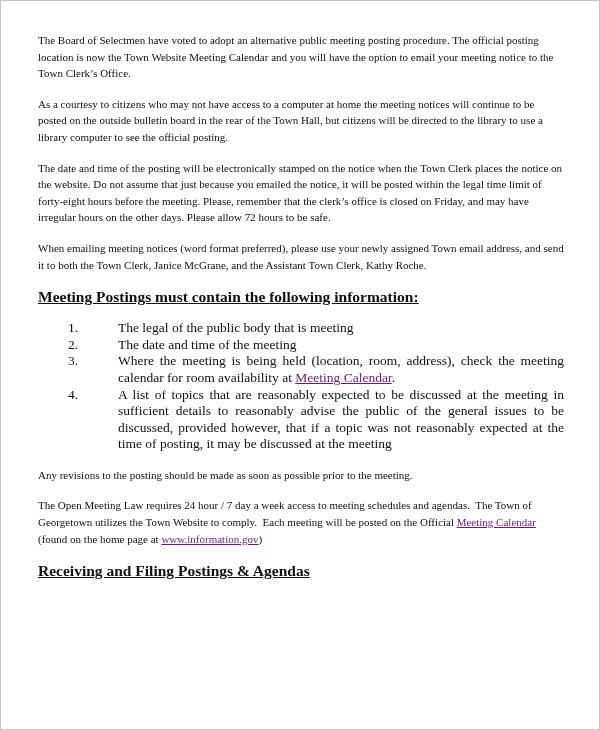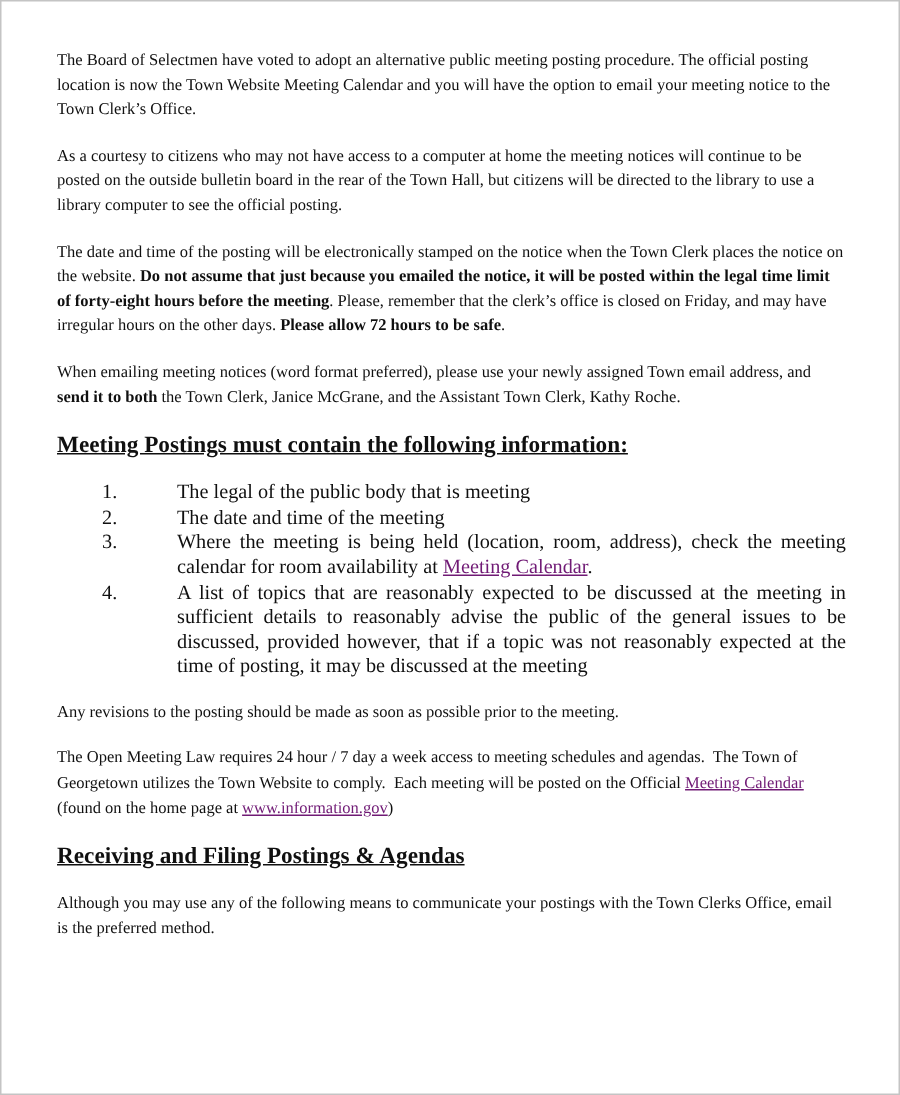--- a/index.html
+++ b/index.html
@@ -49,21 +49,21 @@
     position: absolute;
     left: 30px;
     top: 0;
     text-align: left;
   }
   .doc-link {
     color: #701a75;
     text-decoration: underline;
     cursor: pointer;
   }
-  b { font-weight: bold; }
+  b { font-weight: normal; }
 </style>
 </head>
 <body>
 
 <div class="page">
 
 
   <p class="doc-para"><span>The Board of Selectmen have voted to adopt an alternative public meeting posting procedure. The official posting location is now the Town Website Meeting Calendar and you will have the option to email your meeting notice to the Town Clerk’s Office.</span></p>
 
   <p class="doc-para"><span>As a courtesy to citizens who may not have access to a computer at home the meeting notices will continue to be posted on the outside bulletin board in the rear of the Town Hall, but citizens will be directed to the library to use a library computer to see the official posting.</span></p>
@@ -81,15 +81,14 @@
     <div class="doc-list-item"><span class="num">4.</span><span>A list of topics that are reasonably expected to be discussed at the meeting in sufficient details to reasonably advise the public of the general issues to be discussed, provided however, that if a topic was not reasonably expected at the time of posting, it may be discussed at the meeting</span></div>
   </div>
 
   <p class="doc-para"><span>Any revisions to the posting should be made as soon as possible prior to the meeting.</span></p>
 
 
   <p class="doc-para"><span>The Open Meeting Law requires 24 hour / 7 day a week access to meeting schedules and agendas.  The Town of Georgetown utilizes the Town Website to comply.  Each meeting will be posted on the Official </span><a class="doc-link" href="#">Meeting Calendar</a><span> (found on the home page at </span><a class="doc-link" href="#">www.information.gov</a><span>)</span></p>
 
   <h2 class="doc-heading">Receiving and Filing Postings &amp; Agendas</h2>
 
-  <p class="doc-para"><span>Although you may use any of the following means to communicate your postings with the Town Clerks Office, email is the preferred method.</span></p>
 
 </div>
 
 </body></html>

